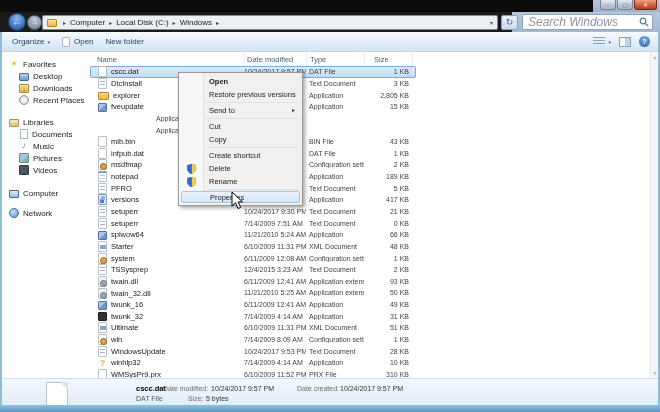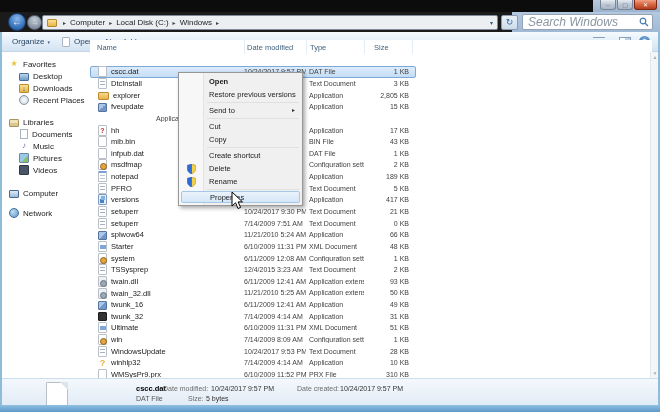--- a/index.html
+++ b/index.html
@@ -70,21 +70,21 @@
   .si-recent{background:radial-gradient(circle,#f2f5f8 30%,#b9c4ce);border:1px solid #8a98a5;border-radius:50%;}
   .si-lib{background:linear-gradient(#efe3b8 50%,#dcc88e 50%);border:1px solid #a8925e;border-radius:1px;height:8px;margin-top:1px;}
   .si-docs{background:#fff;border:1px solid #aab4c0;width:8px;height:10px;margin-left:1px;}
   .si-music{color:#7a5fc0;}
   .si-pics{background:linear-gradient(135deg,#9cc8e8 60%,#88c070 60%);border:1px solid #6a88a0;border-radius:1px;}
   .si-videos{background:#4a5668;border:1px solid #2f3946;border-radius:1px;}
   .si-computer{background:linear-gradient(#dcebf8,#9cbcd8);border:1px solid #47678c;border-radius:1px;height:8px;margin-top:1px;}
   .si-network{background:radial-gradient(circle at 35% 35%,#bfe0f2,#5d93c4);border:1px solid #3d6b9a;border-radius:50%;}
 
   
-  #list-header{left:90px;top:40px;width:562px;height:14px;display:flex;font-size:7.5px;color:#43637f;
+  #list-header{left:90px;top:52px;width:562px;height:14px;display:flex;font-size:7.5px;color:#43637f;
                background:#fff;}
   .hcell{border-right:1px solid #e6ecf3;display:flex;align-items:center;}
   .h-name{width:155px;padding-left:7px;}
   .h-date{width:62px;padding-left:2px;}
   .h-type{width:58px;padding-left:3px;text-align:center;}
   .h-size{width:48px;padding-left:9px;}
   #rows{left:90px;top:66px;width:562px;}
   .file-row{display:flex;align-items:center;height:11.65px;width:326px;border:1px solid transparent;border-radius:2px;}
   .file-row.selected{background:linear-gradient(#ddecfc,#c4ddf4);border-color:#7da9d9;}
   .cell{white-space:nowrap;overflow:hidden;}
@@ -303,24 +303,20 @@
         <span class="cell c-date"></span>
         <span class="cell c-type">Application</span>
         <span class="cell c-size">15 KB</span>
       </div>
       <div class="file-row">
         <span class="cell c-date"></span>
         <span class="cell c-type">Application</span>
         <span class="cell c-size">717 KB</span>
       </div>
       <div class="file-row">
-        <span class="cell c-name">
-          <span class="fico fi-qred">?</span>
-          <span class="ntext">hh</span>
-        </span>
         <span class="cell c-date"></span>
         <span class="cell c-type">Application</span>
         <span class="cell c-size">17 KB</span>
       </div>
       <div class="file-row">
         <span class="cell c-name">
           <span class="fico "></span>
           <span class="ntext">mib.bin</span>
         </span>
         <span class="cell c-date"></span>

